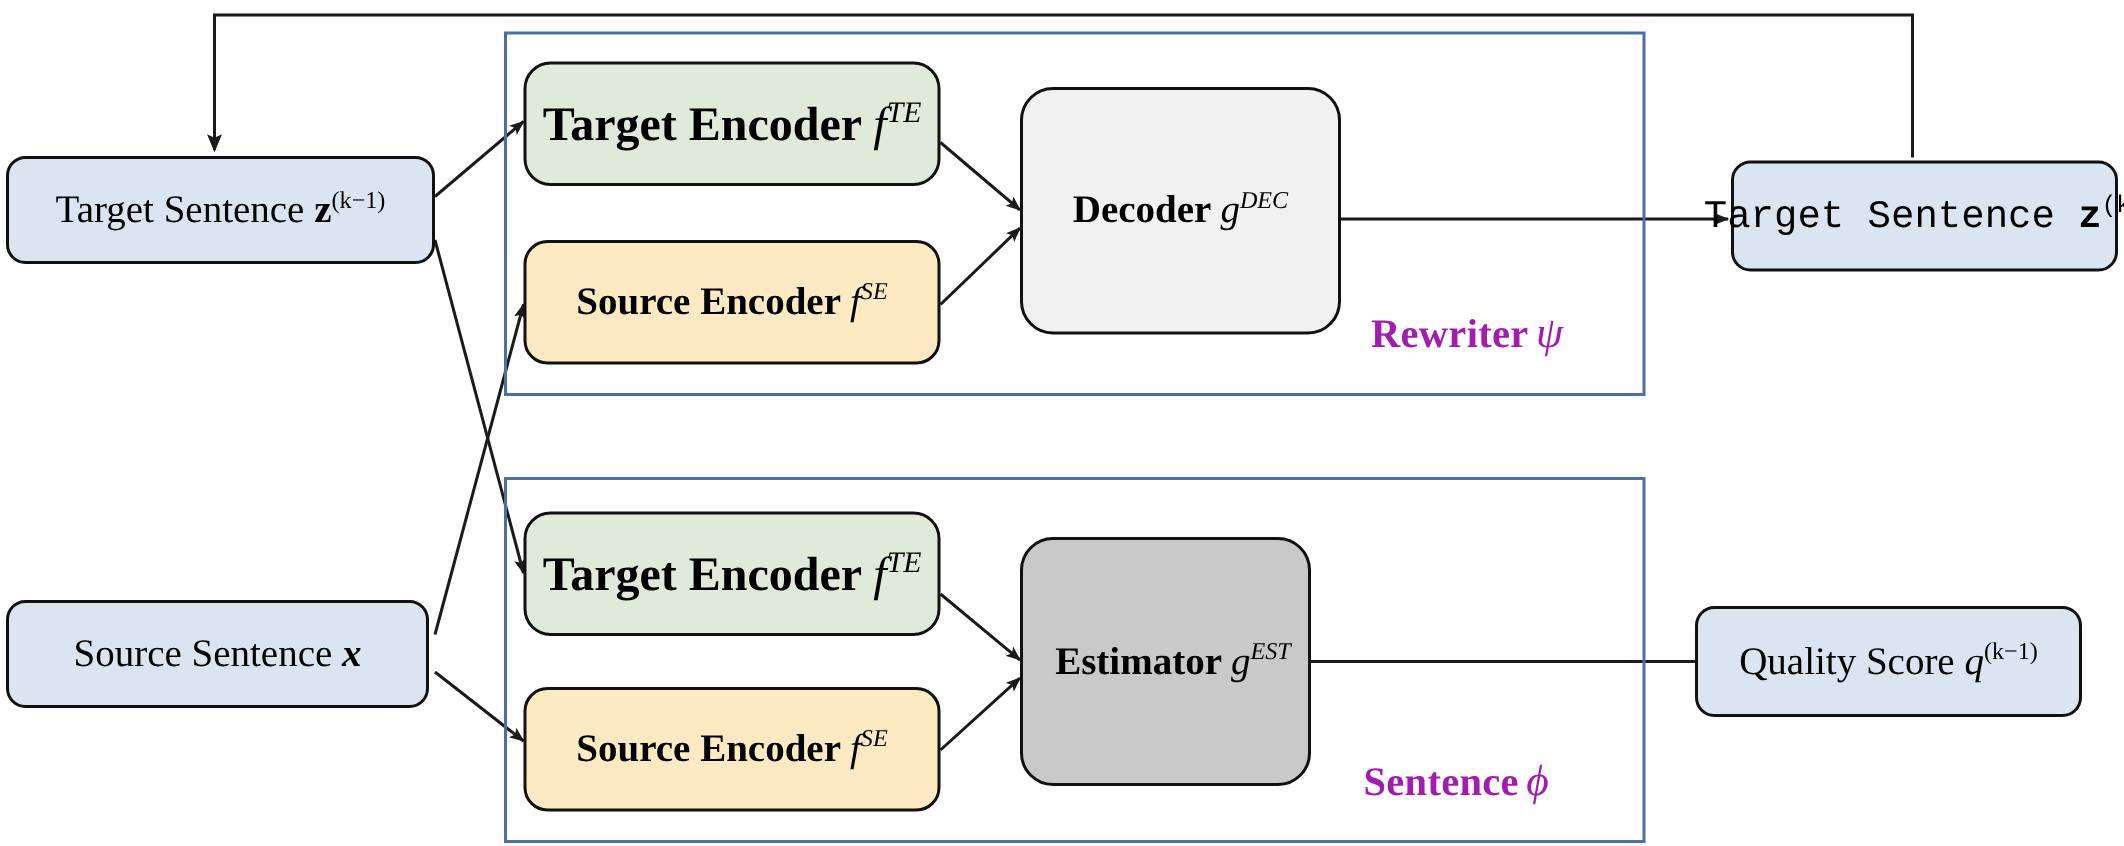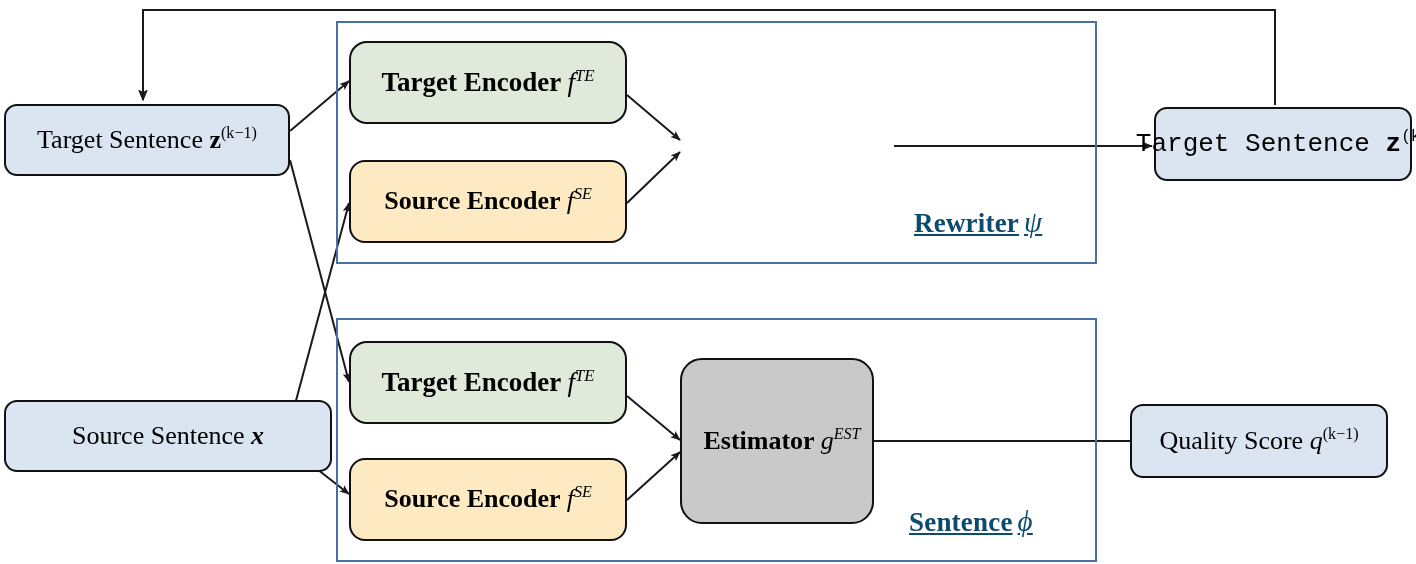--- a/index.html
+++ b/index.html
@@ -29,25 +29,24 @@
   
   .group {
     position: absolute;
     border: 2px solid #4a6fa5;
     background: transparent;
     box-sizing: border-box;
   }
   .group-label {
     position: absolute;
     font-weight: bold;
-    color: #0c4a6e;
+    color: #a21caf;
     white-space: nowrap;
     font-size: 27px;
     letter-spacing: .2px;
-    text-decoration: underline;
   }
   .group-label .gsym {
     font-weight: normal;
     font-style: italic;
     font-size: 29px;
     padding-left: 5px;
   }
 
   
   .node {
@@ -65,21 +64,21 @@
   }
   .node.io {
     background: #dbe5f1;
     font-size: 26px;
     font-weight: normal;
     border-radius: 13px;
   }
   .node.enc-target {
     background: #dfeada;
     font-weight: bold;
-    font-size: 27px;
+    font-size: 32px;
     border-radius: 18px;
   }
   .node.enc-source {
     background: #fdeac2;
     font-weight: bold;
     font-size: 26px;
     border-radius: 16px;
   }
   .node.core-light {
     background: #f1f1f1;
@@ -170,21 +169,21 @@
     <span>Sentence</span><span class="gsym">ϕ</span>
   </div>
 
   <div class="node io" style="left:4px; top:104px; width:286px; height:72px;">
     <span class="lbl">
       <span>Target Sentence</span>
       <span class="mbup">z</span><sup class="supn">(k−1)</sup>
     </span>
   </div>
 
-  <div class="node io" style="left:4px; top:400px; width:328px; height:72px;font-family:Liberation Serif, serif;">
+  <div class="node io" style="left:4px; top:400px; width:282px; height:72px;font-family:Liberation Serif, serif;">
     <span class="lbl">
       <span>Source Sentence</span>
       <span class="mbold">x</span>
     </span>
   </div>
 
   <div class="node io" style="left:1154px; top:107px; width:258px; height:74px;font-family:Liberation Mono, monospace;">
     <span class="lbl">
       <span>Target Sentence</span>
       <span class="mbup">z</span><sup class="supn">(k)</sup>
@@ -205,20 +204,26 @@
     </span>
   </div>
 
   <div class="node enc-source" style="left:349px; top:160px; width:278px; height:83px;">
     <span class="lbl">
       <span>Source Encoder</span>
       <span class="mvar">f</span><sup class="sup">SE</sup>
     </span>
   </div>
 
+  <div class="node core-light" style="left:680px; top:58px; width:214px; height:165px;">
+    <span class="lbl">
+      <span>Decoder</span>
+      <span class="mvar">g</span><sup class="sup">DEC</sup>
+    </span>
+  </div>
 
   <div class="node enc-target" style="left:349px; top:341px; width:278px; height:83px;">
     <span class="lbl">
       <span>Target Encoder</span>
       <span class="mvar">f</span><sup class="sup">TE</sup>
     </span>
   </div>
 
   <div class="node enc-source" style="left:349px; top:458px; width:278px; height:83px;">
     <span class="lbl">

